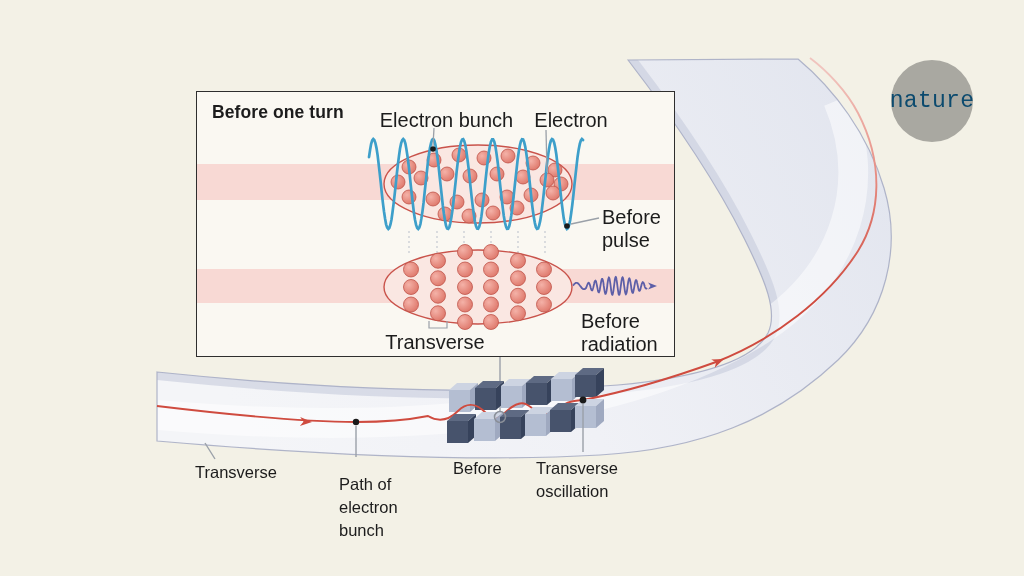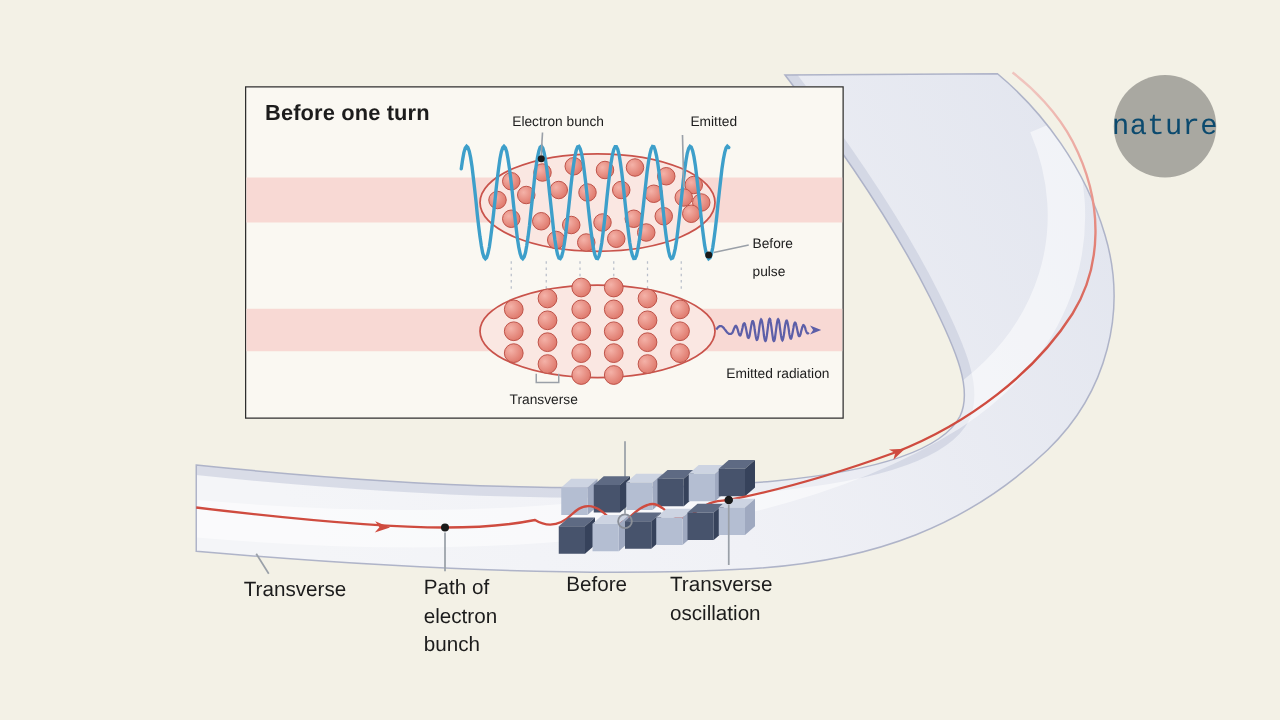--- a/index.html
+++ b/index.html
@@ -1,23 +1,23 @@
 <!DOCTYPE html>
 <html><head>
 <meta charset="utf-8">
 <style>
   html,body{margin:0;padding:0;}
   .stage{position:relative;width:1024px;height:576px;overflow:hidden;
          font-family:"Liberation Sans",sans-serif;background:#f3f1e6;}
   svg{display:block;}
   #scene{position:absolute;left:0;top:0;z-index:1;}
-  .inset{position:absolute;left:196px;top:69px;width:477px;height:264px;
+  .inset{position:absolute;left:196px;top:91px;width:477px;height:264px;
          border:1.5px solid #2e2e2e;background:#faf8f2;z-index:3;text-decoration:underline;}
   #insetArt{position:absolute;left:0;top:0;}
-  .lbl{position:absolute;color:#1c1c1c;font-size:11px;line-height:23px;z-index:4;}
+  .lbl{position:absolute;color:#1c1c1c;font-size:20px;line-height:23px;z-index:4;}
   .lbl.bold{font-weight:700;font-size:17.5px;letter-spacing:.1px;}
   .lbl.center{text-align:center;}
   .page-lbl{position:absolute;color:#1c1c1c;font-size:16.5px;line-height:23px;z-index:2;}
   .page-lbl.center{text-align:center;}
   .logo{position:absolute;left:891px;top:60px;width:82px;height:82px;border-radius:50%;
         display:flex;align-items:center;justify-content:center;z-index:2;}
   .logo span{font-family:Liberation Mono, monospace;font-size:23px;color:#0c4a6e;letter-spacing:.3px;}
 </style>
 </head>
 <body>
@@ -210,28 +210,28 @@
         <g>
           <line x1="237" y1="36" x2="236" y2="54" stroke="#9aa0a8" stroke-width="1.3"></line>
           <circle cx="236" cy="57" r="2.8" fill="#1a1a1a"></circle>
           <line x1="349" y1="38" x2="350" y2="80" stroke="#9aa0a8" stroke-width="1.3"></line>
           <circle cx="370" cy="134" r="2.8" fill="#1a1a1a"></circle>
           <line x1="374" y1="132" x2="402" y2="126" stroke="#9aa0a8" stroke-width="1.3"></line>
         </g>
       </svg>
     <div class="lbl bold" style="left:15px;top:9px">Before one turn</div>
     <div class="lbl center" style="left:182px;top:17px;width:135px">Electron bunch</div>
-    <div class="lbl center" style="left:335px;top:17px;width:78px">Emitted</div>
+    <div class="lbl center" style="left:335px;top:17px;width:78px">Electron</div>
     <div class="lbl" style="left:405px;top:114px;width:60px">Before pulse</div>
     <div class="lbl center" style="left:183px;top:239px;width:110px">Transverse</div>
-    <div class="lbl" style="left:384px;top:218px;width:92px">Emitted radiation</div>
+    <div class="lbl" style="left:384px;top:218px;width:92px">Before radiation</div>
   </div>
 
   <div class="page-lbl center" style="left:180px;top:461px;width:112px">Transverse</div>
-  <div class="page-lbl" style="left:339px;top:459px;width:70px">Path of electron bunch</div>
+  <div class="page-lbl" style="left:339px;top:473px;width:70px">Path of electron bunch</div>
   <div class="page-lbl" style="left:453px;top:457px;width:90px">Before</div>
   <div class="page-lbl" style="left:536px;top:457px;width:104px">Transverse oscillation</div>
 
   <div class="logo" style="background: rgb(169, 168, 161);">
     <span>nature</span>
   </div>
 
 </div>
 
 </body></html>

